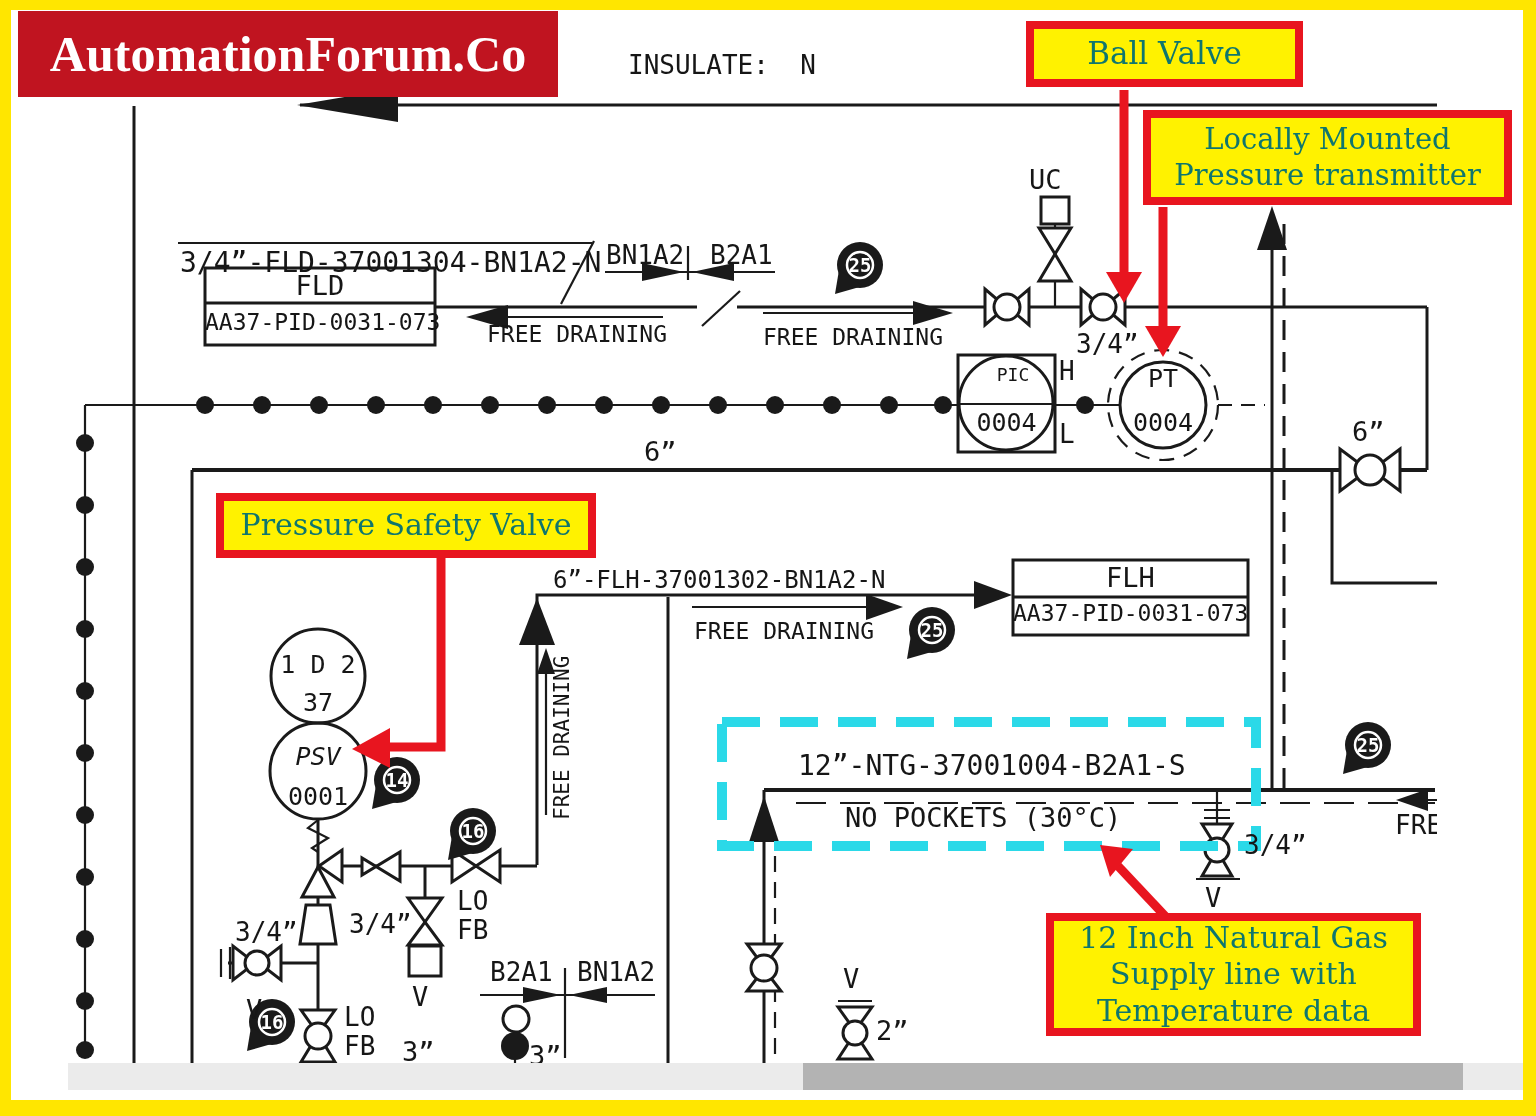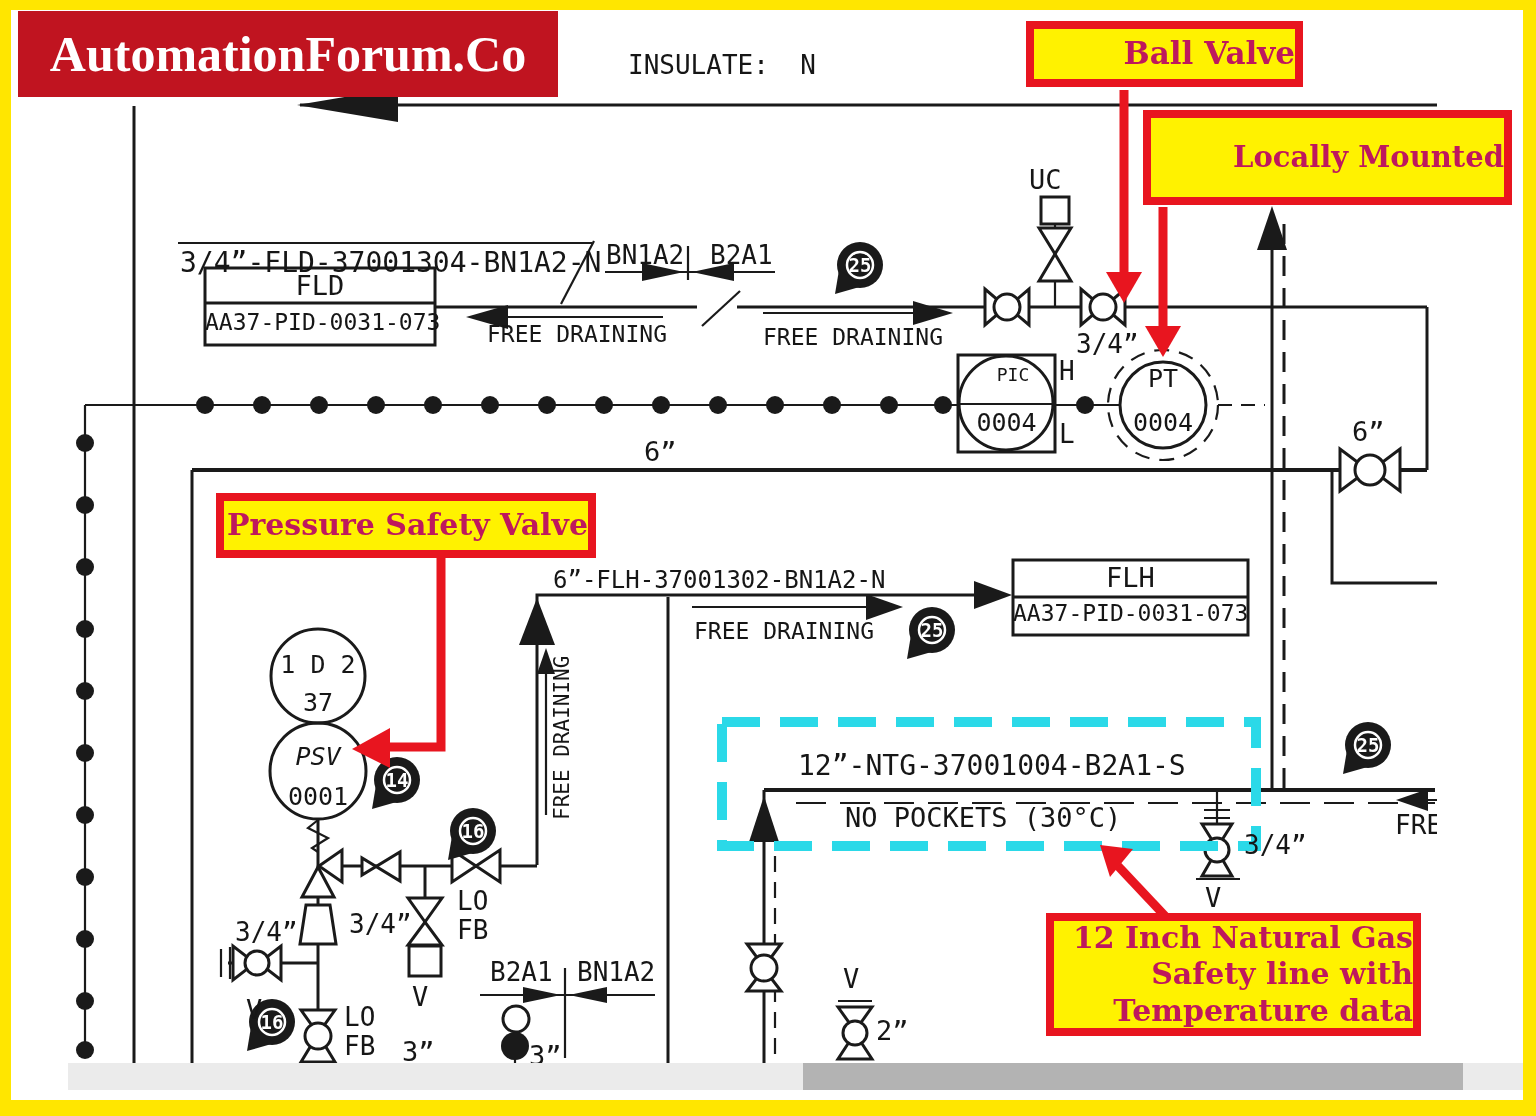--- a/index.html
+++ b/index.html
@@ -2,23 +2,23 @@
 <html><head>
 <meta charset="utf-8">
 <style>
   html,body{margin:0;padding:0;background:#fff;}
   .stage{position:relative;width:1536px;height:1116px;background:#ffffff;overflow:hidden;
          font-family:"DejaVu Sans Mono",monospace;}
   .frame{position:absolute;background:#ffe600;}
   .banner{position:absolute;left:18px;top:11px;width:540px;height:86px;background:#c01420;
           color:#ffffff;display:flex;align-items:center;justify-content:center;
           font-family:"Liberation Serif",serif;font-weight:bold;font-size:50px;}
-  .callout{position:absolute;background:#fff200;border:8px solid #e8151f;color:#be185d;
-           font-family:"DejaVu Serif",serif;font-weight:bold;text-align:center;
-           display:flex;flex-direction:column;align-items:flex-end;justify-content:center;
+  .callout{position:absolute;background:#fff200;border:8px solid #e8151f;color:#0f766e;
+           font-family:"DejaVu Serif",serif;font-weight:normal;text-align:center;
+           display:flex;flex-direction:column;align-items:center;justify-content:center;
            line-height:1.22;box-sizing:border-box;}
   .lbl{position:absolute;color:#161616;white-space:pre;line-height:1;}
   .ctr{text-align:center;}
   .mk{position:absolute;color:#ffffff;font-weight:bold;font-size:19px;text-align:center;width:44px;line-height:1;}
   .vert{transform:rotate(-90deg);transform-origin:left top;}
   svg{position:absolute;left:0;top:0;}
   .ln{stroke:#1a1a1a;stroke-width:3;fill:none;}
   .fat{stroke:#1a1a1a;stroke-width:4;fill:none;}
   .thin{stroke:#1a1a1a;stroke-width:2.2;fill:none;}
   .blk{fill:#1a1a1a;stroke:none;}
@@ -362,27 +362,28 @@
 
   <div class="banner">
     <span>AutomationForum.Co</span>
   </div>
 
   <div class="callout" style="left:1026px;top:21px;width:277px;height:66px;font-size:31px;">
     <span>Ball Valve</span>
   </div>
   <div class="callout" style="left:1143px;top:110px;width:369px;height:95px;font-size:29px;">
     <span>Locally Mounted</span>
+    <span>Pressure transmitter</span>
   </div>
   <div class="callout" style="left:216px;top:493px;width:380px;height:65px;font-size:30px;">
     <span>Pressure Safety Valve</span>
   </div>
   <div class="callout" style="left:1046px;top:913px;width:375px;height:123px;font-size:30px;">
     <span>12 Inch Natural Gas</span>
-    <span>Safety line with</span>
+    <span>Supply line with</span>
     <span>Temperature data</span>
   </div>
 
   <div class="gbar" style="left:68px;width:1455px;background:#ebebeb;"></div>
   <div class="gbar" style="left:803px;width:660px;background:#b3b3b3;"></div>
 
   <div class="frame" style="left:0;top:0;width:1536px;height:10px;"></div>
   <div class="frame" style="left:0;top:0;width:11px;height:1116px;"></div>
   <div class="frame" style="left:1523px;top:0;width:13px;height:1116px;"></div>
   <div class="frame" style="left:0;top:1100px;width:1536px;height:16px;"></div>

